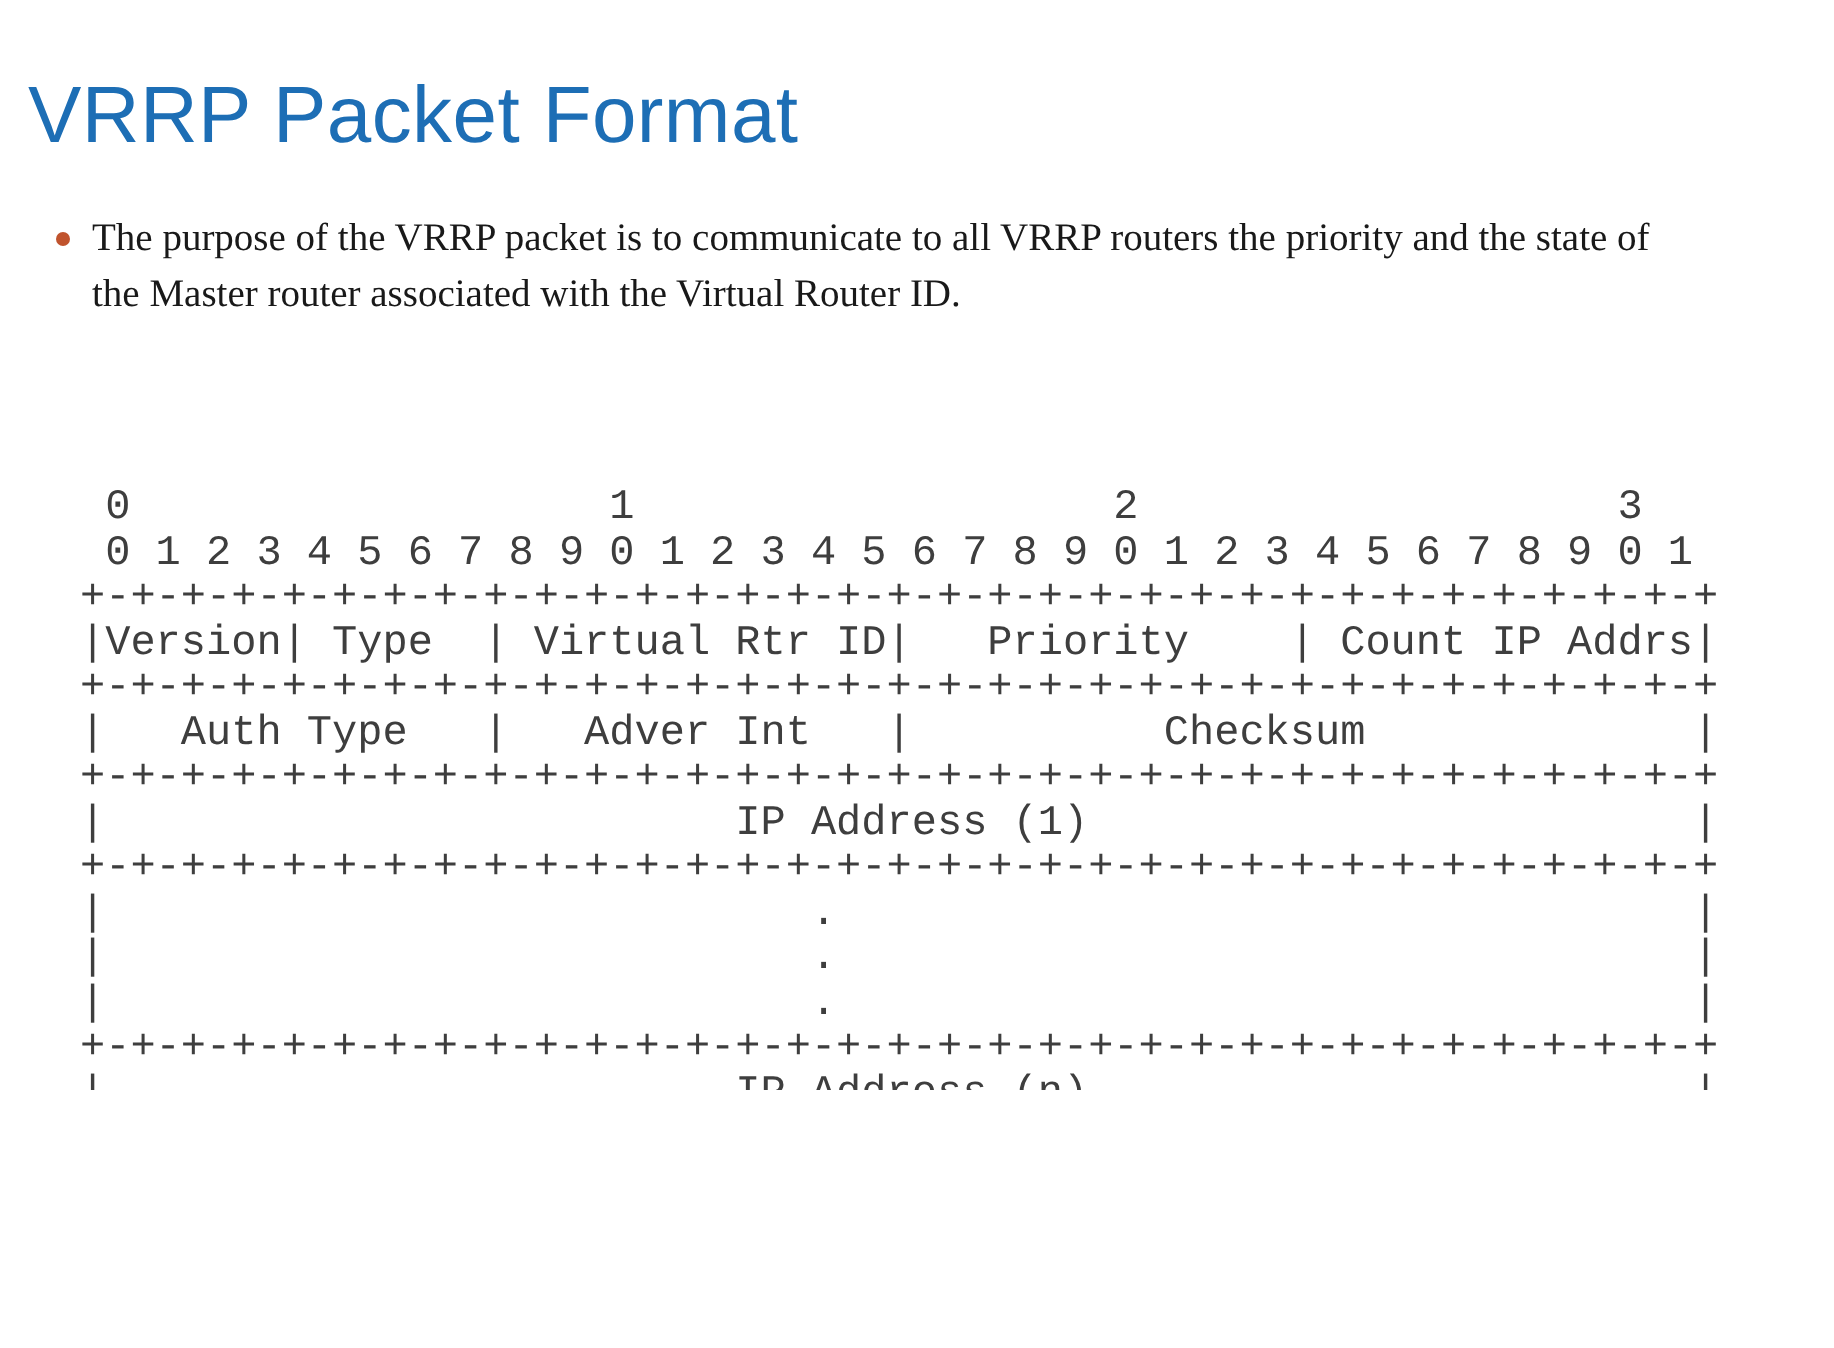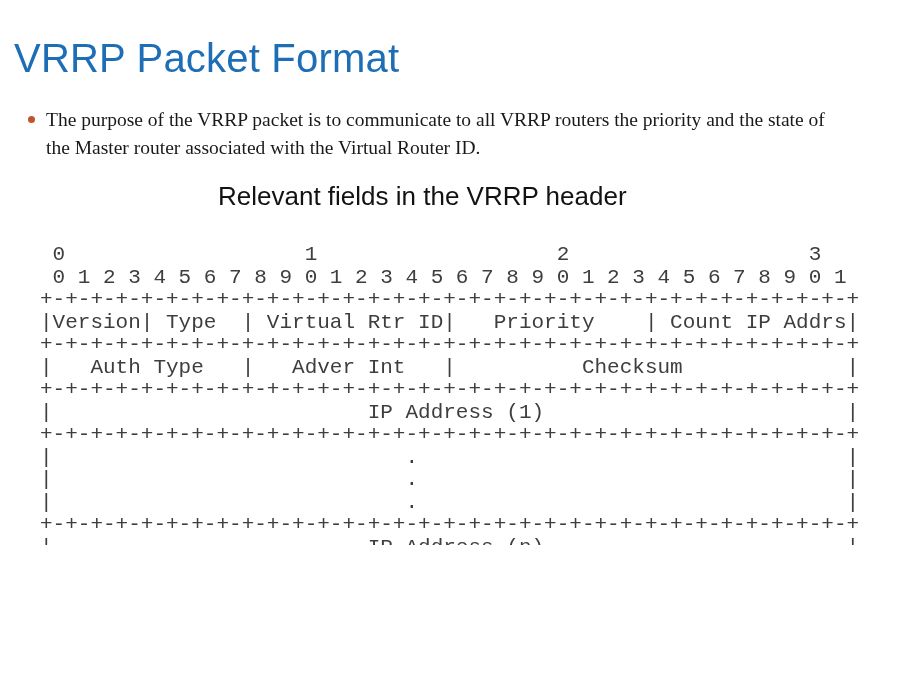--- a/index.html
+++ b/index.html
@@ -81,21 +81,20 @@
 
   <h1 class="slide-title">VRRP Packet Format</h1>
 
   <div class="bullet bullet-1">
     <span class="bullet-dot"></span>
     <div class="bullet-text">The purpose of the VRRP packet is to communicate to all VRRP routers the priority and the state of
 the Master router associated with the Virtual Router ID.</div>
   </div>
 
 
-  <div class="diagram-heading">Relevant fields in the VRRP header</div>
 
   <pre class="packet-diagram"> 0                   1                   2                   3
  0 1 2 3 4 5 6 7 8 9 0 1 2 3 4 5 6 7 8 9 0 1 2 3 4 5 6 7 8 9 0 1
 +-+-+-+-+-+-+-+-+-+-+-+-+-+-+-+-+-+-+-+-+-+-+-+-+-+-+-+-+-+-+-+-+
 |Version| Type  | Virtual Rtr ID|   Priority    | Count IP Addrs|
 +-+-+-+-+-+-+-+-+-+-+-+-+-+-+-+-+-+-+-+-+-+-+-+-+-+-+-+-+-+-+-+-+
 |   Auth Type   |   Adver Int   |          Checksum             |
 +-+-+-+-+-+-+-+-+-+-+-+-+-+-+-+-+-+-+-+-+-+-+-+-+-+-+-+-+-+-+-+-+
 |                         IP Address (1)                        |
 +-+-+-+-+-+-+-+-+-+-+-+-+-+-+-+-+-+-+-+-+-+-+-+-+-+-+-+-+-+-+-+-+

